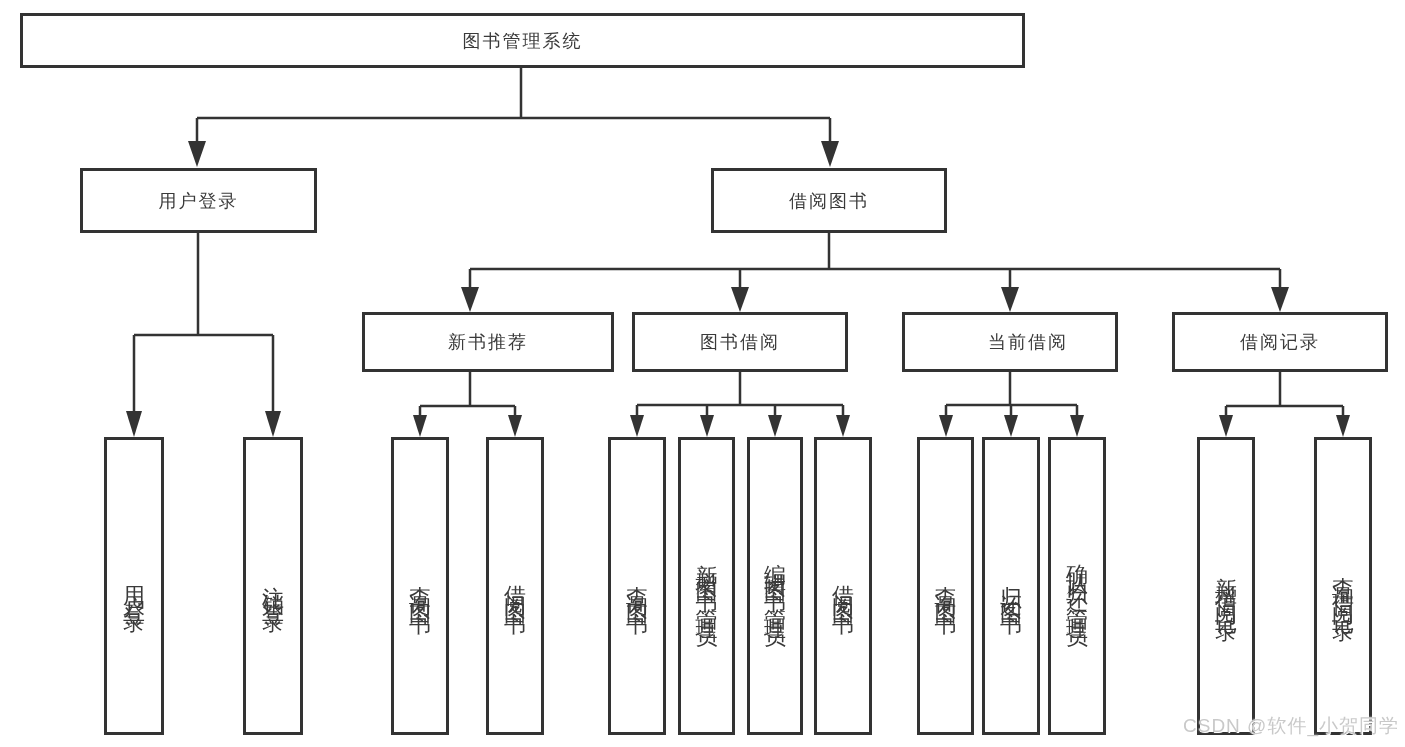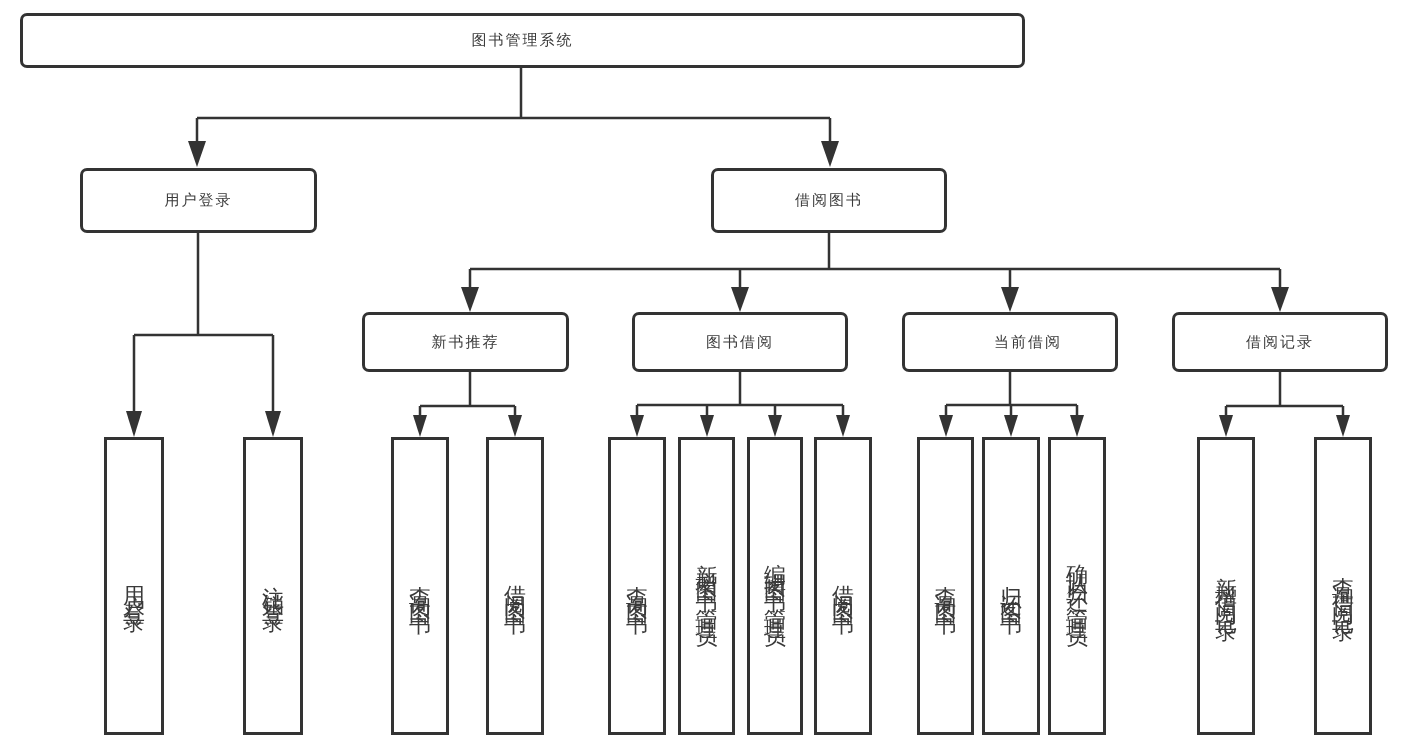--- a/index.html
+++ b/index.html
@@ -10,21 +10,21 @@
     color:var(--text-color,#3a3a3a);
     overflow:hidden;
   }
   .node {
     position:absolute; box-sizing:border-box;
     border:3px solid var(--box-border-color,#333333);
     background:#ffffff; z-index:2;
   }
   .hbox {
     display:flex; align-items:center; justify-content:center;
-    font-size:15px; letter-spacing:2px; white-space:nowrap;border-radius:7px;
+    font-size:18px; letter-spacing:2px; white-space:nowrap;
   }
   .vbox { display:flex; align-items:center; justify-content:center; }
   .vtext {
     writing-mode:vertical-lr; font-size:22px; line-height:1.1;
     letter-spacing:9px; white-space:nowrap;
   }
   svg.connectors { position:absolute; left:0; top:0; z-index:1; }
   .edge { fill:none; stroke:var(--line-color,#333333); stroke-width:2.5; }
   .arrow { fill:var(--line-color,#333333); stroke:none; }
   .watermark {
@@ -80,21 +80,21 @@
       <polygon class="arrow" points="1219,415 1233,415 1226,437"></polygon>
       <polygon class="arrow" points="1336,415 1350,415 1343,437"></polygon>
     </g>
   </svg>
 
   <div class="node hbox" style="left:20px;top:13px;width:1005px;height:55px;">图书管理系统</div>
 
   <div class="node hbox" style="left:80px;top:168px;width:237px;height:65px;">用户登录</div>
   <div class="node hbox" style="left:711px;top:168px;width:236px;height:65px;">借阅图书</div>
 
-  <div class="node hbox" style="left:362px;top:312px;width:207px;height:60px;">新书推荐</div>
+  <div class="node hbox" style="left:362px;top:312px;width:252px;height:60px;">新书推荐</div>
   <div class="node hbox" style="left:632px;top:312px;width:216px;height:60px;text-align:center;">图书借阅</div>
   <div class="node hbox" style="left:902px;top:312px;width:216px;height:60px;padding-left:36px;">当前借阅</div>
   <div class="node hbox" style="left:1172px;top:312px;width:216px;height:60px;">借阅记录</div>
 
   <div class="node vbox" style="left:104px;top:437px;width:60px;height:298px;">
     <span class="vtext">用户登录</span>
   </div>
   <div class="node vbox" style="left:243px;top:437px;width:60px;height:298px;">
     <span class="vtext">注销登录</span>
   </div>
@@ -129,14 +129,15 @@
     <span class="vtext">确认归还（管理员）</span>
   </div>
 
   <div class="node vbox" style="left:1197px;top:437px;width:58px;height:298px;">
     <span class="vtext">新增借阅记录</span>
   </div>
   <div class="node vbox" style="left:1314px;top:437px;width:58px;height:298px;">
     <span class="vtext">查询借阅记录</span>
   </div>
 
+  <div class="watermark">CSDN @软件_小贺同学</div>
 
 </div>
 
 </body></html>

